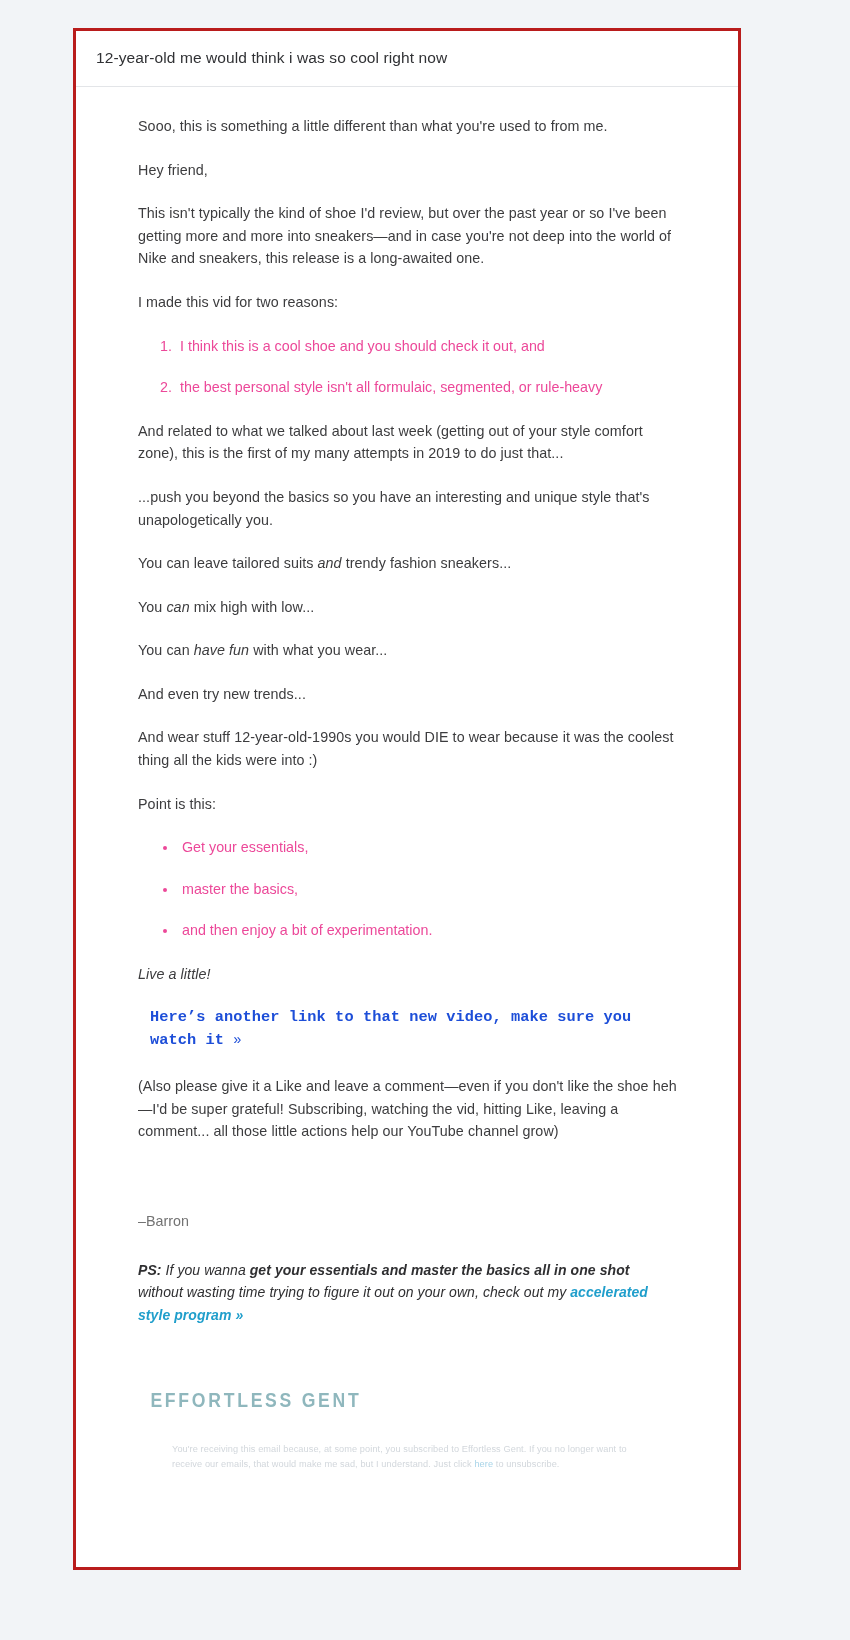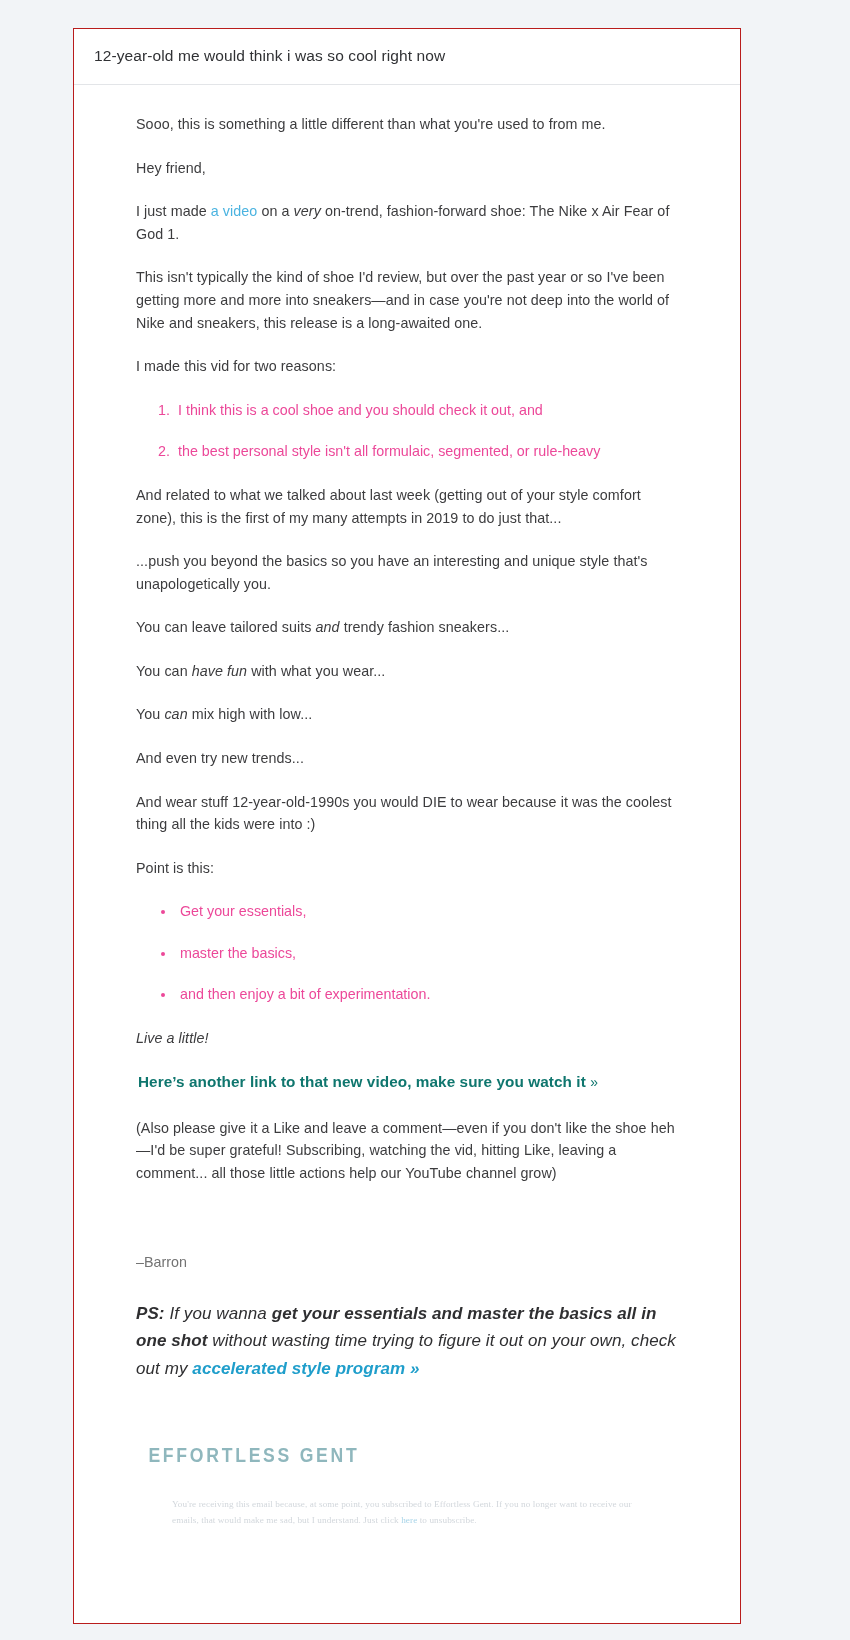--- a/index.html
+++ b/index.html
@@ -13,21 +13,21 @@
     font-family: "Liberation Sans", sans-serif;
     -webkit-font-smoothing: antialiased;
   }
 
   .email-card {
     position: absolute;
     left: 73px;
     top: 28px;
     width: 668px;
     background: #ffffff;
-    border: 1px solid #b91c1c;
+    border: 3px solid #b91c1c;
     min-height: 1478px;
     box-sizing: border-box;
   }
 
   .email-subject-bar {
     border-bottom: 1px solid #e3e5e8;
     padding: 17px 20px 18px 20px;
   }
   .email-subject {
     font-size: 15.5px;
@@ -67,42 +67,43 @@
 
   a.inline-link {
     color: #4ab3e0;
     text-decoration: none;
   }
 
   .big-link {
     display: block;
     font-size: 15.3px;
     font-weight: bold;
-    color: #0f766e;
-    text-decoration: none;
-    margin: 0 0 23px 2px;
+    color: #1d4ed8;
+    text-decoration: none;
+    margin: 0 0 23px 12px;
     line-height: 1.5;
     letter-spacing: 0.005em;
+    font-family: Liberation Mono, monospace;
   }
   .big-link .chev {
     font-weight: normal;
     font-size: 14px;
   }
 
   .sig-gap { height: 46px; }
 
   p.signature {
     font-size: 14.3px;
     color: #737373;
     margin: 0 0 26px 0;
     line-height: 1.58;
   }
 
   p.ps {
-    font-size: 17px;
+    font-size: 14px;
     line-height: 1.62;
     color: #2f2f31;
     font-style: italic;
     margin: 0 0 10px 0;
     letter-spacing: 0.005em;
   }
   p.ps b { font-weight: bold; }
   p.ps .ps-label { font-weight: bold; font-style: italic; }
   a.ps-link {
     color: #1f9ecb;
@@ -128,21 +129,20 @@
   }
   .fineprint {
     margin-top: 30px;
     font-size: 9.2px;
     line-height: 1.72;
     color: #d2d7dc;
     max-width: 470px;
     margin-left: auto;
     margin-right: auto;
     letter-spacing: 0.01em;
-    font-family: Liberation Serif, serif;
   }
   .fineprint a {
     color: #a8d4e8;
     text-decoration: none;
   }
   .footer-tail { height: 54px; }
 </style>
 </head>
 <body>
 
@@ -151,40 +151,39 @@
   <div class="email-subject-bar">
     <div class="email-subject">12-year-old me would think i was so cool right now</div>
   </div>
 
   <div class="email-body">
 
     <p class="para">Sooo, this is something a little different than what you're used to from me.</p>
 
     <p class="para">Hey friend,</p>
 
-    <p class="para"><span>I just made </span><a class="inline-link" href="#">a video</a><span> on a </span><em>very</em><span> on-trend, fashion-forward shoe: The Nike x Air Fear of God 1.</span></p>
 
     <p class="para">This isn't typically the kind of shoe I'd review, but over the past year or so I've been getting more and more into sneakers—and in case you're not deep into the world of Nike and sneakers, this release is a long-awaited one.</p>
 
     <p class="para">I made this vid for two reasons:</p>
 
     <ol class="numlist">
       <li>I think this is a cool shoe and you should check it out, and</li>
       <li>the best personal style isn't all formulaic, segmented, or rule-heavy</li>
     </ol>
 
     <p class="para">And related to what we talked about last week (getting out of your style comfort zone), this is the first of my many attempts in 2019 to do just that...</p>
 
     <p class="para">...push you beyond the basics so you have an interesting and unique style that's unapologetically you.</p>
 
     <p class="para"><span>You can leave tailored suits </span><em>and</em><span> trendy fashion sneakers...</span></p>
 
+    <p class="para"><span>You </span><em>can</em><span> mix high with low...</span></p>
+
     <p class="para"><span>You can </span><em>have fun</em><span> with what you wear...</span></p>
-
-    <p class="para"><span>You </span><em>can</em><span> mix high with low...</span></p>
 
     <p class="para">And even try new trends...</p>
 
     <p class="para">And wear stuff 12-year-old-1990s you would DIE to wear because it was the coolest thing all the kids were into :)</p>
 
     <p class="para">Point is this:</p>
 
     <ul class="bullist">
       <li>Get your essentials,</li>
       <li>master the basics,</li>

